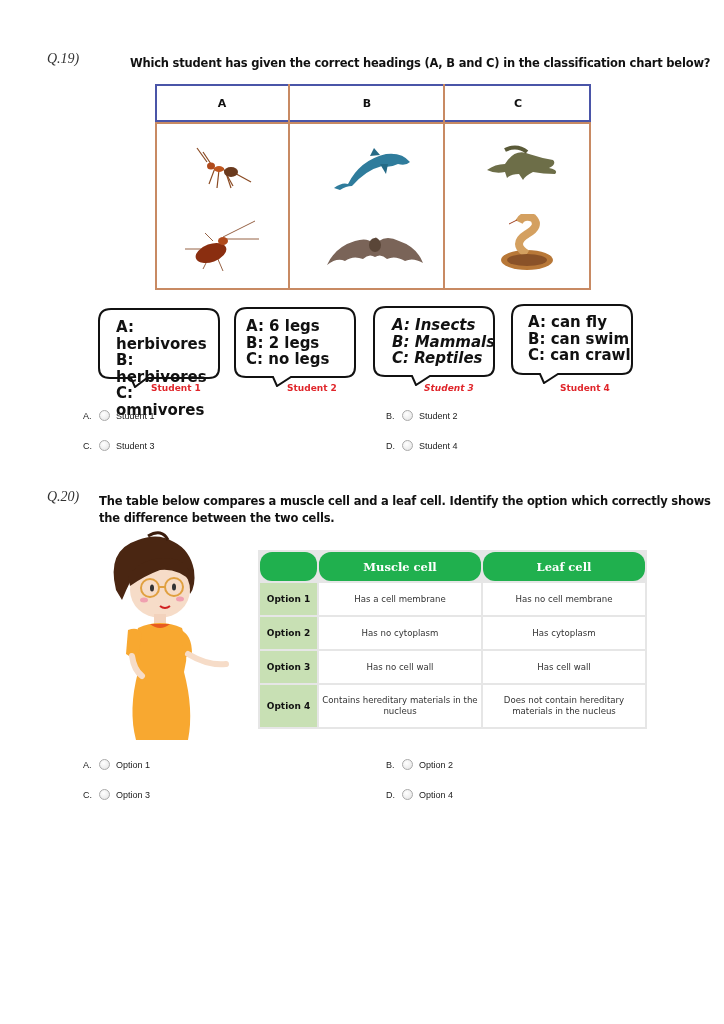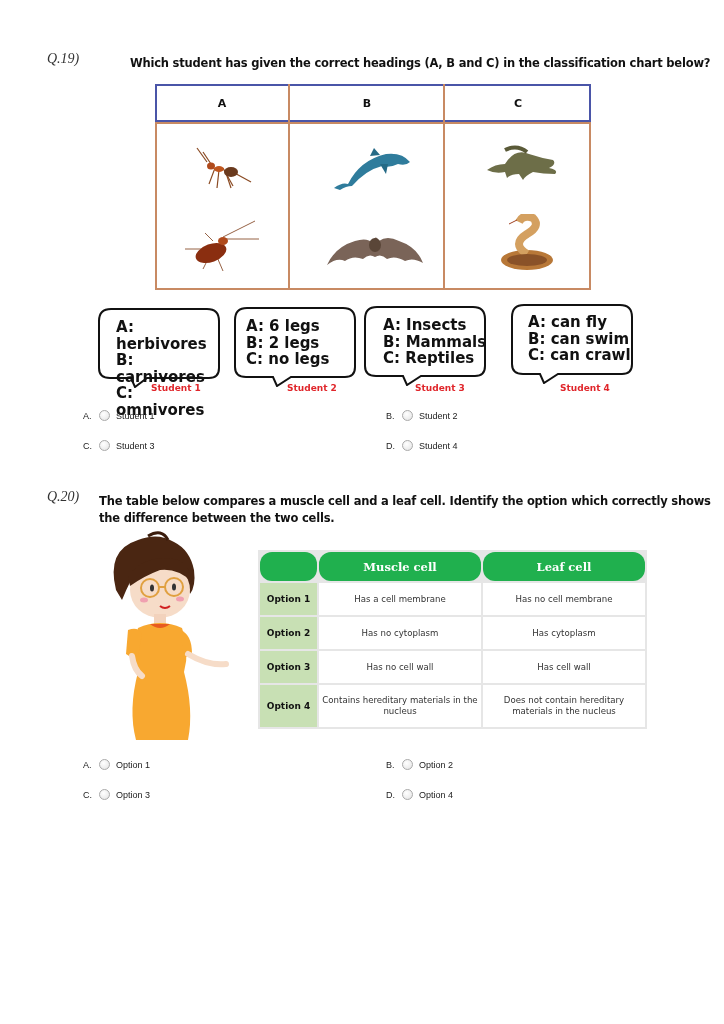--- a/index.html
+++ b/index.html
@@ -105,39 +105,39 @@
     <path d="M20 6 L12 10" stroke="#a04020" stroke-width="1"></path>
   </svg>
 </div>
 
 <div class="bubble" style="left:97px; top:308px; width:125px; height:80px;">
   <svg width="125" height="80" viewBox="0 0 125 80">
     <path d="M14 1 H110 Q122 1 122 13 V60 Q122 70 112 70 H50 L38 79 L34 70 H13 Q2 70 2 60 V13 Q2 1 14 1 Z" fill="#fff" stroke="#111" stroke-width="2"></path>
   </svg>
   <div class="lines" style="left:19px; top:11px;">
     <div>A: herbivores</div>
-    <div>B: carnivores</div>
+    <div>B: herbivores</div>
     <div>C: omnivores</div>
   </div>
   <div class="student" style="left:54px; top:75px;">Student 1</div>
 </div>
 
 <div class="bubble" style="left:233px; top:307px; width:125px; height:80px;">
   <svg width="125" height="80" viewBox="0 0 125 80">
     <path d="M14 1 H110 Q122 1 122 13 V60 Q122 70 112 70 H58 L44 79 L40 70 H13 Q2 70 2 60 V13 Q2 1 14 1 Z" fill="#fff" stroke="#111" stroke-width="2"></path>
   </svg>
   <div class="lines" style="left:13px; top:11px;">
     <div>A: 6 legs</div>
     <div>B: 2 legs</div>
     <div>C: no legs</div>
   </div>
   <div class="student" style="left:54px; top:76px;">Student 2</div>
 </div>
 
-<div class="bubble" style="left:363px; top:306px; width:125px; height:80px;">
+<div class="bubble" style="left:372px; top:306px; width:125px; height:80px;font-style:italic;">
   <svg width="125" height="80" viewBox="0 0 125 80">
     <path d="M14 1 H110 Q122 1 122 13 V60 Q122 70 112 70 H58 L44 79 L40 70 H13 Q2 70 2 60 V13 Q2 1 14 1 Z" fill="#fff" stroke="#111" stroke-width="2"></path>
   </svg>
   <div class="lines" style="left:20px; top:11px;">
     <div>A: Insects</div>
     <div>B: Mammals</div>
     <div>C: Reptiles</div>
   </div>
   <div class="student" style="left:52px; top:77px;">Student 3</div>
 </div>

